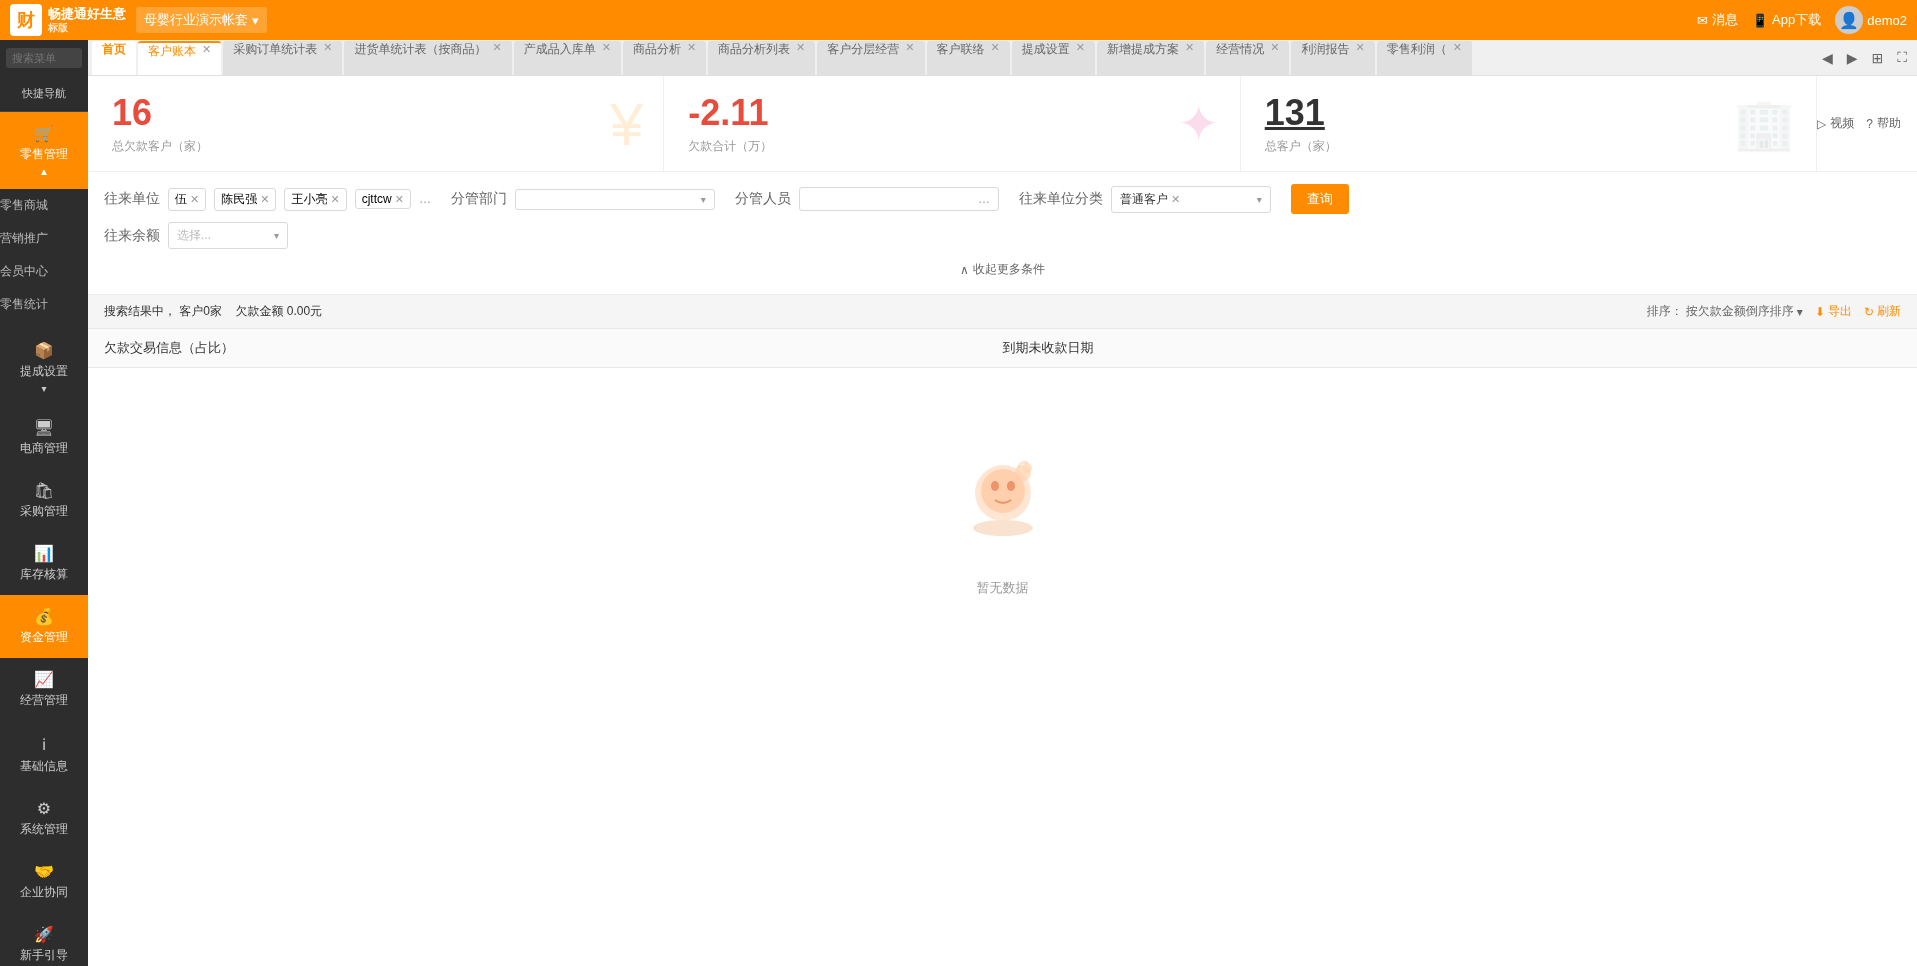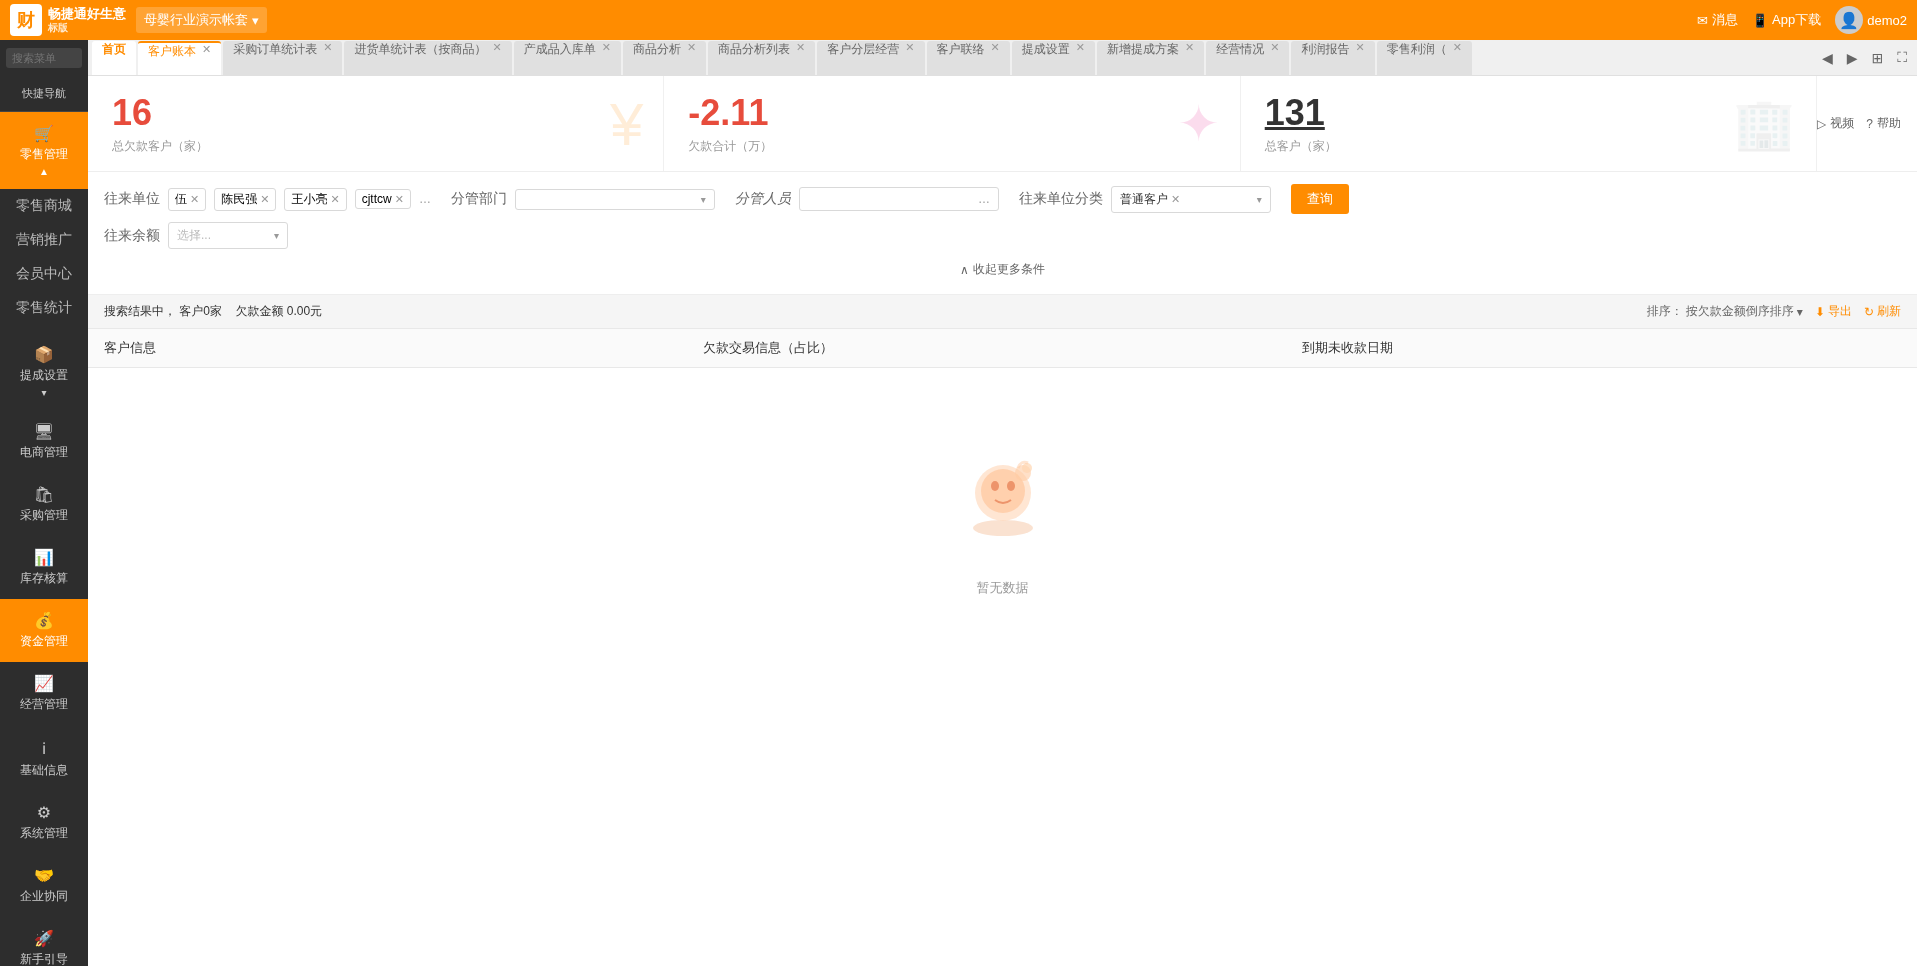--- a/index.html
+++ b/index.html
@@ -79,21 +79,21 @@
     .col-due { flex: 2; }
 
     
     .empty-state { display: flex; flex-direction: column; align-items: center; justify-content: center; padding: 80px 0; }
     .empty-icon { font-size: 80px; color: #ffcba4; margin-bottom: 12px; }
     .empty-text { font-size: 13px; color: #999; }
 
     
     .quick-nav { padding: 10px 0; text-align: center; color: #ccc; font-size: 11px; cursor: pointer; border-bottom: 1px solid #444; }
 
-    .sub-item { padding: 8px 0; text-align: center; color: #bbb; font-size: 14px; cursor: pointer; }
+    .sub-item { padding: 8px 0; text-align: left; color: #bbb; font-size: 12px; cursor: pointer; }
 
     .sidebar-divider { height: 1px; background: #444; margin: 4px 0; }
   </style>
 </head>
 <body>
 
 <div class="app-container">
 
   <div class="top-bar">
     <div class="top-bar-logo">
@@ -316,21 +316,21 @@
             </div>
             <span class="filter-more">…</span>
 
             <span class="filter-label" style="margin-left:12px;">分管部门</span>
             <div class="filter-select" style="min-width:200px;">
               <span></span>
               <span style="flex:1;"></span>
               <span class="arrow">▾</span>
             </div>
 
-            <span class="filter-label" style="margin-left:12px;font-style:italic;">分管人员</span>
+            <span class="filter-label" style="margin-left:12px;">分管人员</span>
             <div class="filter-select" style="min-width:200px;">
               <span></span>
               <span style="flex:1;"></span>
               <span class="filter-dots">…</span>
             </div>
 
             <span class="filter-label" style="margin-left:12px;">往来单位分类</span>
             <div class="filter-select" style="min-width:160px;">
               <div class="filter-tag" style="border:none;padding:0;">
                 <span>普通客户</span>
@@ -378,21 +378,20 @@
               <span>导出</span>
             </div>
             <div class="action-btn">
               <span>↻</span>
               <span>刷新</span>
             </div>
           </div>
         </div>
 
         <div class="table-header">
-          <div class="col-customer">客户信息</div>
           <div class="col-debt">欠款交易信息（占比）</div>
           <div class="col-due">到期未收款日期</div>
         </div>
 
         <div class="empty-state">
           <div class="empty-icon">
             <svg width="100" height="100" viewBox="0 0 100 100" xmlns="http://www.w3.org/2000/svg">
               <ellipse cx="50" cy="80" rx="30" ry="8" fill="#f5c5a3" opacity="0.5"></ellipse>
               <circle cx="50" cy="45" r="28" fill="#ffdcc0" opacity="0.7"></circle>
               <circle cx="50" cy="43" r="22" fill="#ffcba4" opacity="0.8"></circle>

